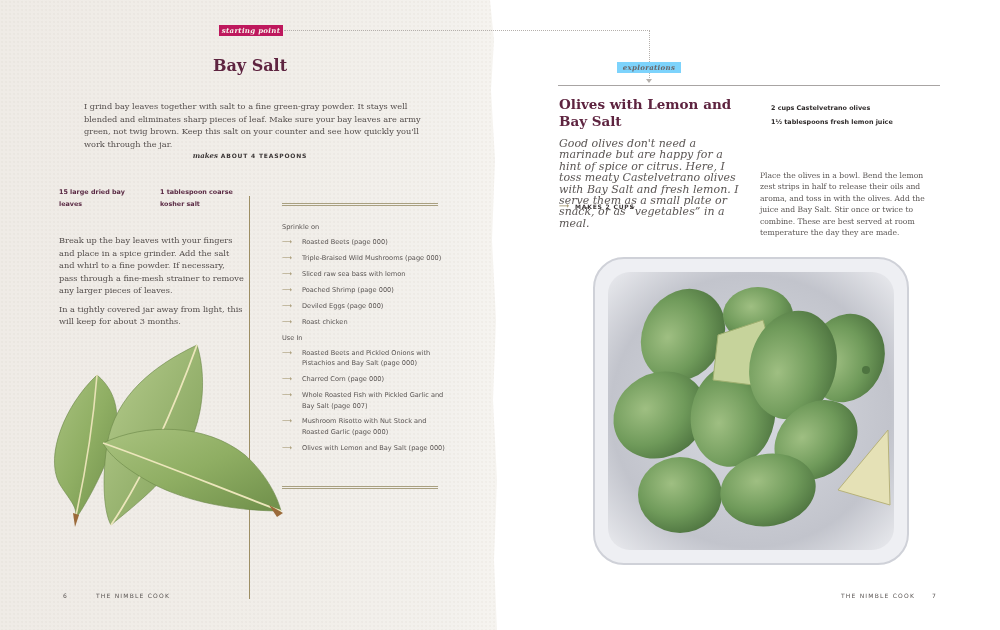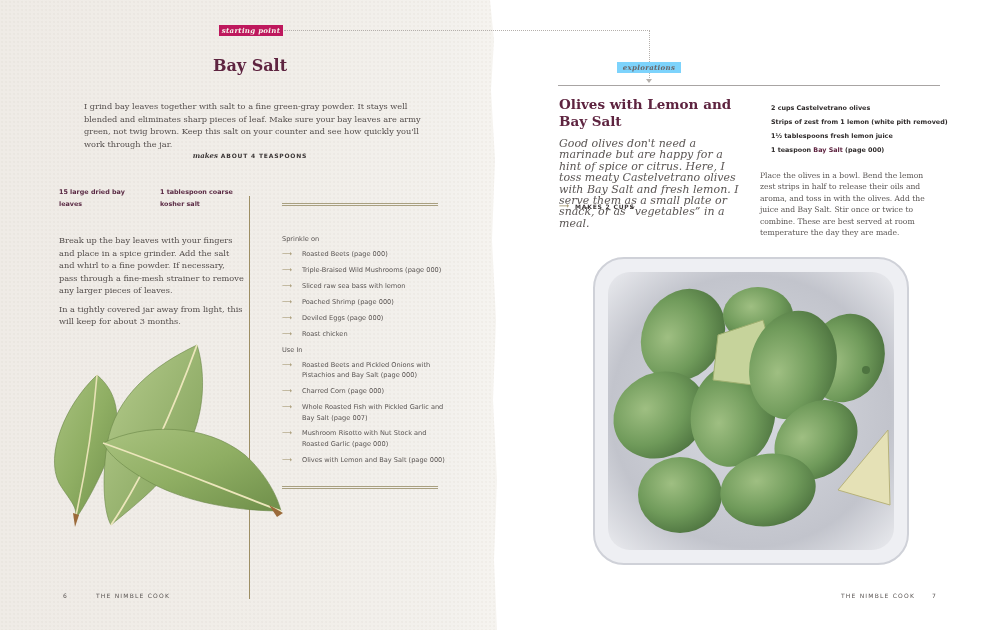--- a/index.html
+++ b/index.html
@@ -49,21 +49,21 @@
   .vrule { position: absolute; left: 249px; top: 196px; height: 403px; border-left: 1px solid #9d8e64; }
 
   .method-left { position: absolute; left: 59px; top: 234px; width: 185px; font-size: 8.2px; line-height: 12.5px; color: #554f4d; }
   .method-left p + p { margin-top: 6px; }
 
   .dbl-rule { position: absolute; left: 282px; width: 156px; height: 3px; border-top: 1px solid #a9a080; border-bottom: 1px solid #a9a080; }
   .dbl-rule.top { top: 203px; }
   .dbl-rule.bottom { top: 486px; }
 
   .uses { position: absolute; left: 282px; top: 220px; width: 165px; font-family: "DejaVu Sans", sans-serif; font-size: 6.6px; color: #5a5553; }
-  .uses .group-head { margin-top: 14px; margin-bottom: 5px; line-height: 10px; }
+  .uses .group-head { margin-top: 2px; margin-bottom: 5px; line-height: 10px; }
   .uses .group-head.second { margin-top: 6px; }
   .uses .item { display: flex; align-items: flex-start; margin-bottom: 5.5px; line-height: 10.4px; }
   .uses .arr { width: 20px; flex: 0 0 20px; color: #9d8e64; font-size: 7px; }
   .uses .txt { flex: 1; }
 
   .footer { position: absolute; top: 592px; font-family: "DejaVu Sans", sans-serif; font-size: 6px; letter-spacing: 1.2px; color: #5a5553; }
   .footer-num-left { left: 63px; }
   .footer-title-left { left: 96px; }
   .footer-title-right { left: 841px; }
   .footer-num-right { left: 932px; }
@@ -205,23 +205,21 @@
 
   <p class="intro-right">Good olives don't need a marinade but are happy for a hint of spice or citrus. Here, I toss meaty Castelvetrano olives with Bay Salt and fresh lemon. I serve them as a small plate or snack, or as “vegetables” in a meal.</p>
 
   <div class="makes-right">
     <span class="arr">⟶</span>
     <span>MAKES 2 CUPS</span>
   </div>
 
   <div class="ingr-right">
     <div>2 cups Castelvetrano olives</div>
-    <div>Strips of zest from 1 lemon (white pith removed)</div>
     <div>1½ tablespoons fresh lemon juice</div>
-    <div><span>1 teaspoon </span><span class="hl">Bay Salt</span><span> (page 000)</span></div>
   </div>
 
   <p class="method-right">Place the olives in a bowl. Bend the lemon zest strips in half to release their oils and aroma, and toss in with the olives. Add the juice and Bay Salt. Stir once or twice to combine. These are best served at room temperature the day they are made.</p>
 
   <svg class="illus olive-dish" viewBox="0 0 325 320">
     <defs>
       <radialGradient id="olive" cx="0.4" cy="0.35" r="0.7">
         <stop offset="0" stop-color="#9fbf82"></stop>
         <stop offset="0.6" stop-color="#6f9a5a"></stop>
         <stop offset="1" stop-color="#4e7440"></stop>

